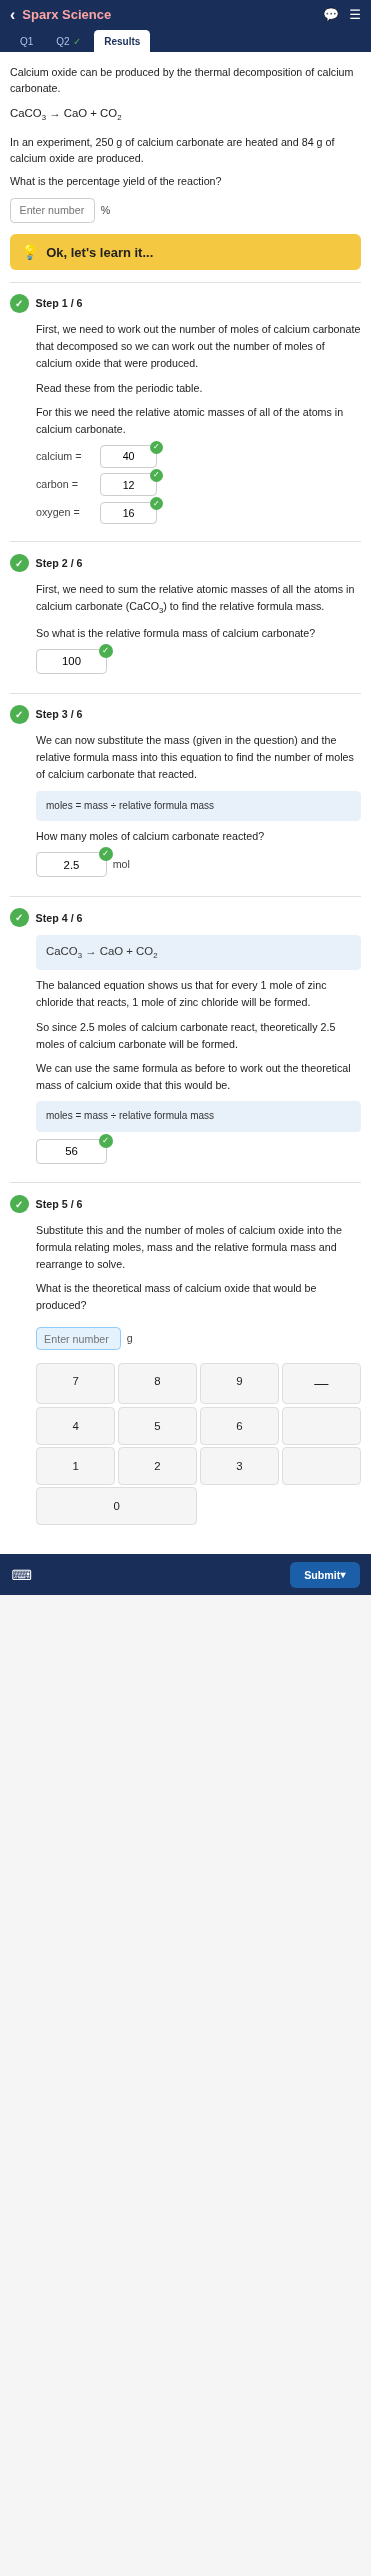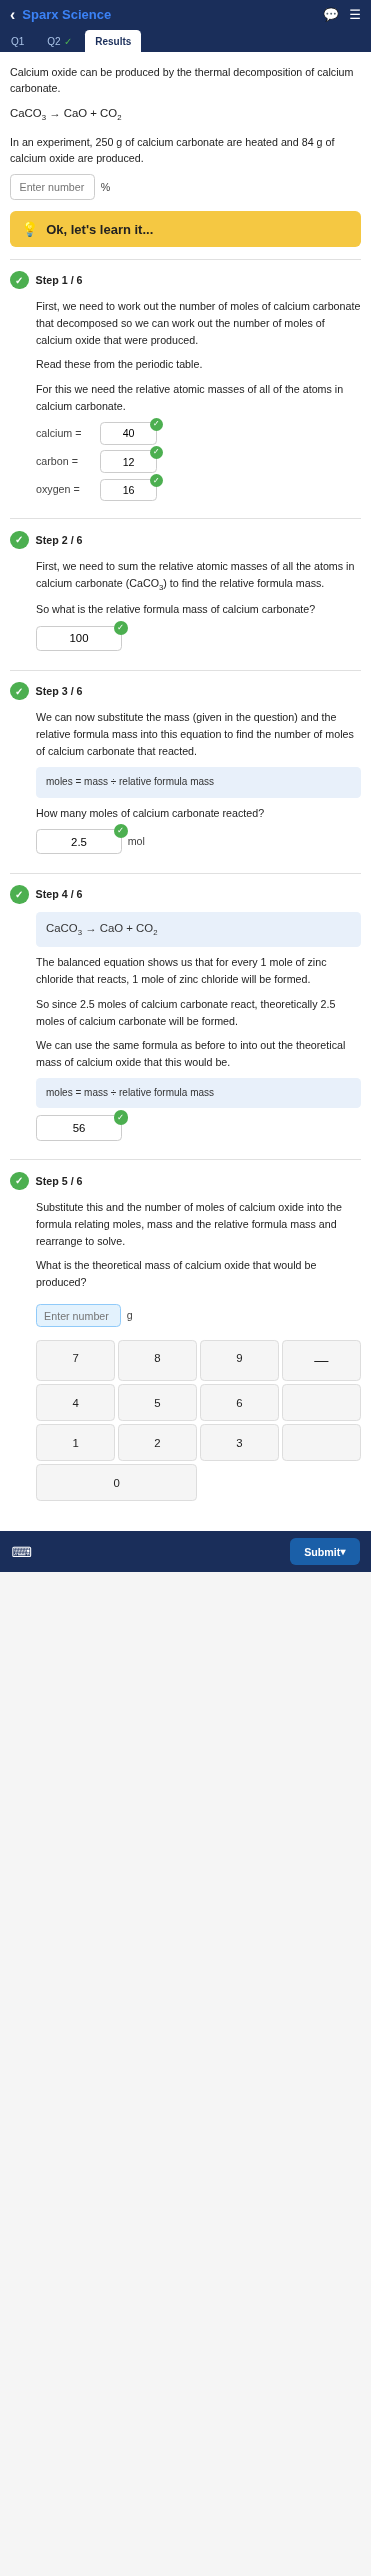--- a/index.html
+++ b/index.html
@@ -21,41 +21,41 @@
       gap: 7.1px;
     }
     .header-back {
       color: #fff;
       font-size: 15.7px;
       font-weight: bold;
       cursor: pointer;
       line-height: 1;
     }
     .header-logo {
-      color: #3b82f6;
+      color: #fca5a5;
       font-size: 13px;
       font-weight: 700;
       flex: 1;
     }
     .header-icons {
       display: flex;
       gap: 10px;
       align-items: center;
     }
     .header-icon {
       color: #fff;
       font-size: 13px;
     }
 
     
     .tabs {
       background: #1a2e5a;
       display: flex;
       align-items: center;
-      padding: 0 1px;
+      padding: 0 10px;
       gap: 2.8px;
     }
     .tab {
       padding: 5.7px 10px;
       color: #aac4e8;
       font-size: 10px;
       font-weight: 500;
       cursor: pointer;
       border-radius: 4.3px 4.3px 0 0;
       display: flex;
@@ -215,21 +215,21 @@
     }
     .answer-box {
       position: relative;
       display: inline-block;
     }
     .answer-input {
       border: 1.1px solid #ccc;
       border-radius: 4.3px;
       padding: 5.7px 8.5px;
       font-size: 11.4px;
-      width: 86px;
+      width: 71px;
       text-align: center;
     }
     .answer-check {
       position: absolute;
       top: -5px;
       right: -5.7px;
       background: #4caf50;
       border-radius: 50%;
       width: 14.2px;
       height: 14.2px;
@@ -356,20 +356,21 @@
 <div class="content">
 
   <p class="question-text">Calcium oxide can be produced by the thermal decomposition of calcium carbonate.</p>
 
   <div class="chemical-equation">
     CaCO<sub>3</sub> → CaO + CO<sub>2</sub>
   </div>
 
   <p class="question-text">In an experiment, 250 g of calcium carbonate are heated and 84 g of calcium oxide are produced.</p>
 
+  <p class="question-text">What is the percentage yield of the reaction?</p>
 
   <div class="input-row">
     <input class="input-box placeholder" type="text" placeholder="Enter number" style="">
     <span class="unit-label">%</span>
   </div>
 
   <div class="learn-banner">
     <span class="learn-banner-icon">💡</span>
     <span>Ok, let's learn it...</span>
   </div>
@@ -455,21 +456,21 @@
       <div class="step-check-circle">✓</div>
       <span class="step-title">Step 4 / 6</span>
     </div>
     <div class="step-body">
       <div class="eq-box">
         CaCO<sub>3</sub> → CaO + CO<sub>2</sub>
       </div>
 
       <p>The balanced equation shows us that for every 1 mole of zinc chloride that reacts, 1 mole of zinc chloride will be formed.</p>
       <p>So since 2.5 moles of calcium carbonate react, theoretically 2.5 moles of calcium carbonate will be formed.</p>
-      <p>We can use the same formula as before to into out the theoretical mass of calcium oxide that this would be.</p>
+      <p>We can use the same formula as before to work out the theoretical mass of calcium oxide that this would be.</p>
 
       <div class="formula-box">moles = mass ÷ relative formula mass</div>
 
 
       <div class="answer-box-wrap">
         <div class="answer-box">
           <input class="answer-input" type="text" value="56" style="">
           <div class="answer-check">✓</div>
         </div>
       </div>

